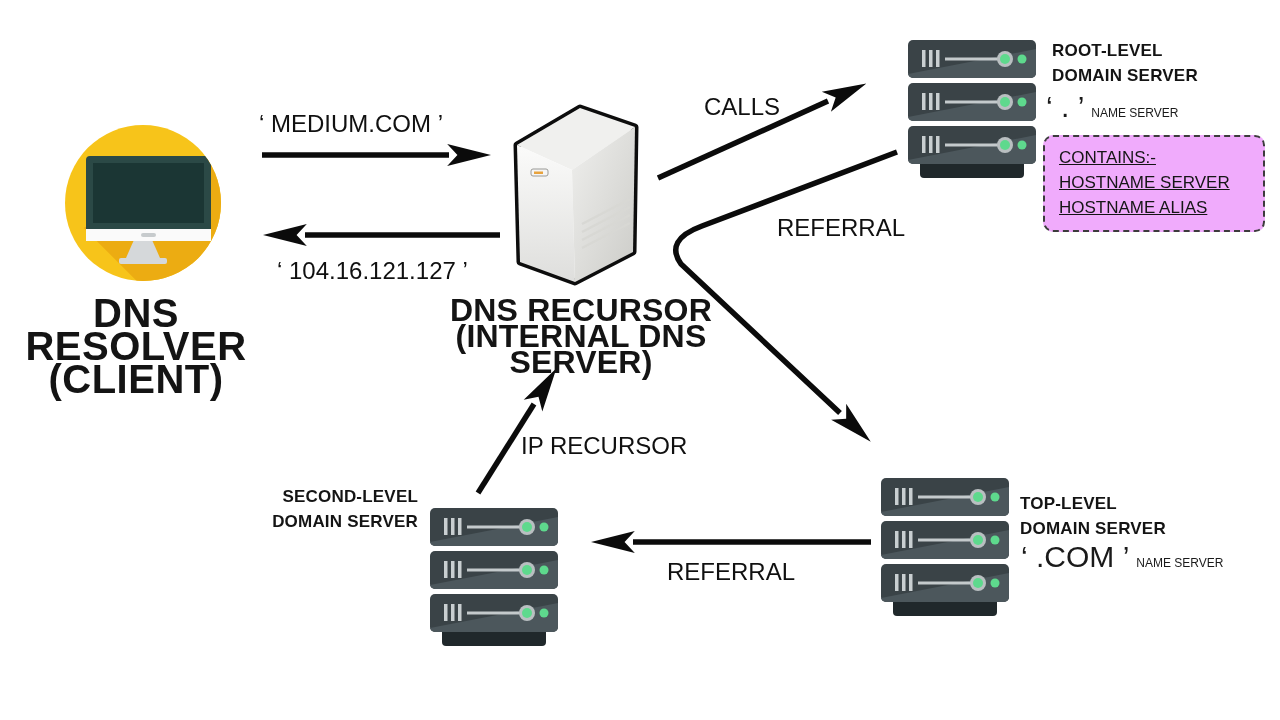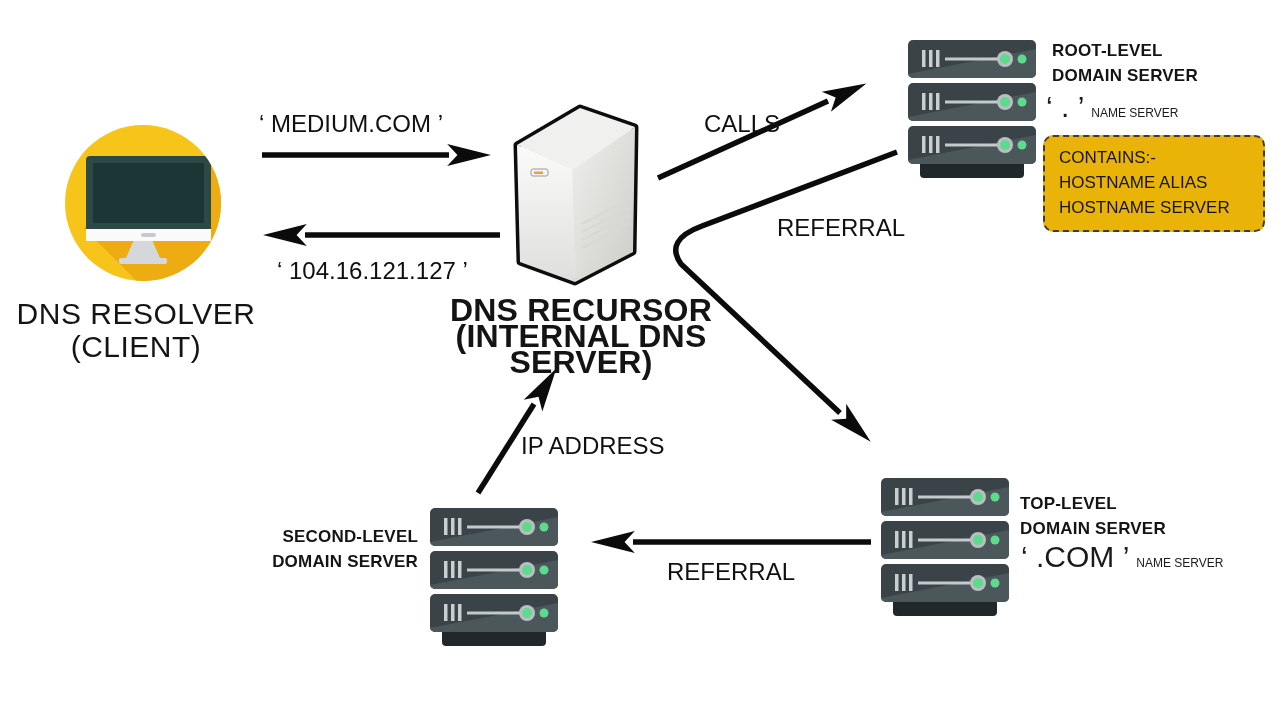--- a/index.html
+++ b/index.html
@@ -2,31 +2,31 @@
 <html><head>
 <meta charset="utf-8">
 <style>
   html,body{margin:0;padding:0;background:#fff;}
   .canvas{
     position:relative;width:1280px;height:720px;background:#ffffff;
     font-family:"Liberation Sans", sans-serif;color:#141414;overflow:hidden;
   }
   .abs{position:absolute;}
   
-  .client-title{font-size:30px;font-weight:400;line-height:33px;text-align:center;letter-spacing:.5px;}
+  .client-title{font-size:40px;font-weight:700;line-height:33px;text-align:center;letter-spacing:.5px;}
   .recursor-title{font-size:32px;font-weight:700;line-height:26px;text-align:center;letter-spacing:.2px;}
   .section-title{font-size:17px;font-weight:700;line-height:25px;letter-spacing:.2px;}
   .section-title.right{text-align:right;}
   .arrow-label{font-size:24px;font-weight:400;color:#101010;white-space:nowrap;}
   .zone-line{white-space:nowrap;}
   .zone{font-size:30px;font-weight:400;color:#1a1a1a;}
   .zone-label{font-size:12px;font-weight:400;color:#1a1a1a;margin-left:7px;}
   .contains-box{
     border:2px dashed #3c3c3c;border-radius:10px;
-    padding:8px 14px 10px 14px;background:#eab308;
+    padding:8px 14px 10px 14px;background:#f0abfc;text-decoration:underline;
   }
   .contains-box .line{font-size:17px;line-height:25px;color:#161616;white-space:nowrap;}
   
   .client-circle{
     left:65px;top:125px;width:156px;height:156px;border-radius:50%;
     background:#F7C41A;overflow:hidden;
   }
   .client-shadow{
     left:0;top:0;width:100%;height:100%;background:#ECAC12;
     clip-path:polygon(93% 20%, 190% 117%, 136% 190%, 12% 66%);
@@ -131,56 +131,56 @@
     </g>
     <rect x="33" y="71" width="17" height="7" rx="2" fill="#F5F5F5" stroke="#9A9A96" stroke-width="1"></rect>
     <rect x="36" y="73.5" width="9" height="2.5" fill="#E8A33D"></rect>
   </svg>
 
   <div class="abs recursor-title" style="left:431px;top:297px;width:300px;">
     <div>DNS RECURSOR</div>
     <div>(INTERNAL DNS SERVER)</div>
   </div>
 
-  <div class="abs arrow-label" style="left:704px;top:110px;">CALLS</div>
+  <div class="abs arrow-label" style="left:704px;top:93px;">CALLS</div>
 
   <div class="abs arrow-label" style="left:777px;top:214px;">REFERRAL</div>
 
-  <div class="abs arrow-label" style="left:521px;top:432px;">IP ADDRESS</div>
+  <div class="abs arrow-label" style="left:521px;top:432px;">IP RECURSOR</div>
 
   <div class="abs arrow-label" style="left:667px;top:558px;">REFERRAL</div>
 
   <svg class="abs" style="left:908px;top:40px;" width="128" height="140">
       <use href="#server-stack"></use>
     </svg>
   <div class="abs section-title" style="left:1052px;top:38px;">
     <div>ROOT-LEVEL</div>
     <div>DOMAIN SERVER</div>
   </div>
   <div class="abs zone-line" style="left:1046px;top:90px;">
     <span class="zone">‘ . ’</span><span class="zone-label">NAME SERVER</span>
   </div>
   <div class="abs contains-box" style="left:1043px;top:135px;width:190px;">
     <div class="line">CONTAINS:-</div>
+    <div class="line">HOSTNAME SERVER</div>
     <div class="line">HOSTNAME ALIAS</div>
-    <div class="line">HOSTNAME SERVER</div>
   </div>
 
   <svg class="abs" style="left:881px;top:478px;" width="128" height="140">
       <use href="#server-stack"></use>
     </svg>
   <div class="abs section-title" style="left:1020px;top:491px;">
     <div>TOP-LEVEL</div>
     <div>DOMAIN SERVER</div>
   </div>
   <div class="abs zone-line" style="left:1021px;top:528px;margin-top:12px;">
     <span class="zone">‘ .COM ’</span><span class="zone-label">NAME SERVER</span>
   </div>
 
   <svg class="abs" style="left:430px;top:508px;" width="128" height="140">
       <use href="#server-stack"></use>
     </svg>
-  <div class="abs section-title right" style="left:100px;top:524px;width:318px;">
+  <div class="abs section-title right" style="left:100px;top:484px;width:318px;">
     <div>SECOND-LEVEL</div>
     <div>DOMAIN SERVER</div>
   </div>
 
 </div>
 
 </body></html>

